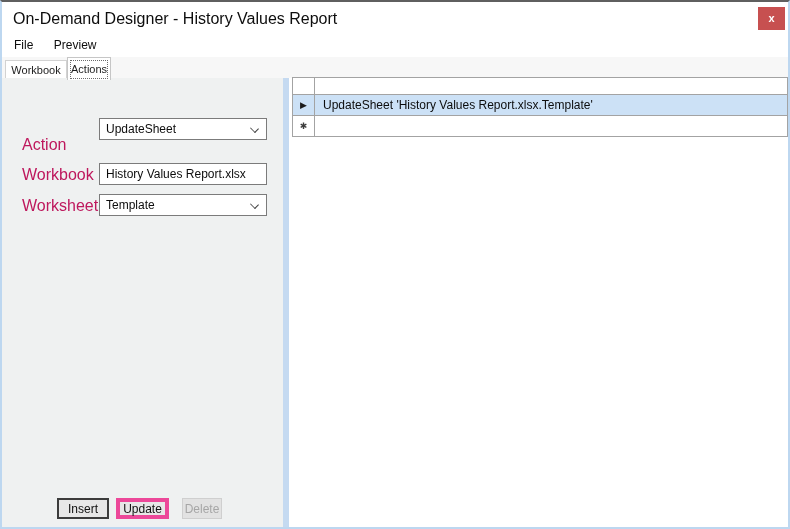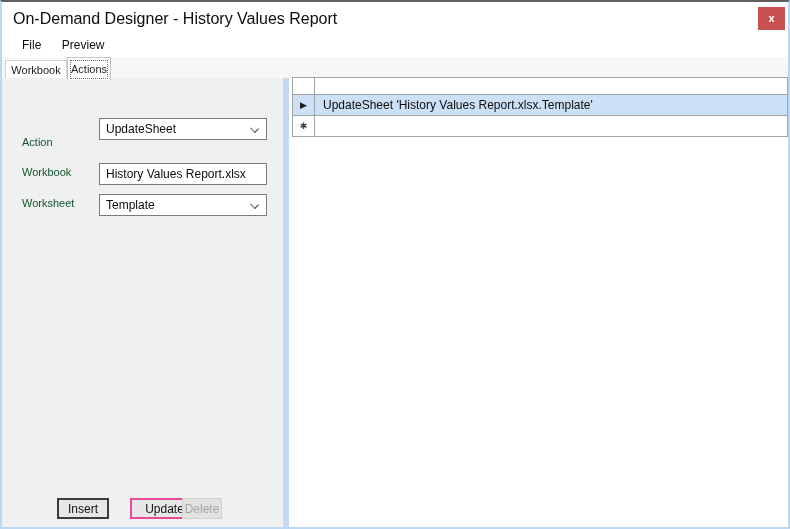--- a/index.html
+++ b/index.html
@@ -16,21 +16,21 @@
   .title-text {
     position:absolute; left:11px; top:8px; font-size:16px; color:#0d0d0d; white-space:nowrap;
   }
   .close-btn {
     position:absolute; right:3px; top:5px; width:27px; height:23px; background:#c75050;
     display:flex; align-items:center; justify-content:center; cursor:pointer;
   }
   .close-btn span { color:#ffffff; font-size:11px; font-weight:bold; line-height:1; }
 
   
-  .menubar { position:absolute; left:0; top:31px; width:786px; height:24px; background:#ffffff; padding-left:12px; }
+  .menubar { position:absolute; left:0; top:31px; width:786px; height:24px; background:#ffffff; padding-left:4px; }
   .menu-item {
     display:inline-block; padding:0 8px; line-height:24px; font-size:12px; color:#0d0d0d; cursor:default;
   }
 
   
   .tabstrip { position:absolute; left:0; top:55px; width:786px; height:23px; background:#f7f7f7; }
   .tab {
     position:absolute; text-align:center; font-size:11px; color:#1c1c1c; background:#ffffff;
     border:1px solid #d2d2d2; cursor:default;
   }
@@ -43,21 +43,21 @@
     position:absolute; left:2px; top:2px; right:2px; bottom:1px;
     border:1px dotted #6b6b6b; line-height:17px;
   }
 
   
   .left-panel { position:absolute; left:0; top:76px; width:281px; height:449px; background:#eff1f1; }
   .splitter   { position:absolute; left:281px; top:76px; width:6px; height:449px; background:#c5daf1; cursor:col-resize; }
   .right-panel{ position:absolute; left:287px; top:76px; width:499px; height:449px; background:#ffffff; }
 
   
-  .fld-label { position:absolute; font-size:11px; color:#14532d; }
+  .fld-label { position:absolute; font-size:16px; color:#be185d; }
   .lbl-action    { left:20px; top:134px; }
   .lbl-workbook  { left:20px; top:164px; }
   .lbl-worksheet { left:20px; top:195px; }
 
   .combo, .textbox {
     position:absolute; left:97px; width:168px; height:22px; background:#ffffff;
     border:1px solid #7b7b7b; font-size:12px; color:#0d0d0d;
   }
   .combo { cursor:default; }
   .combo .combo-value { position:absolute; left:6px; top:3px; white-space:nowrap; }
@@ -69,21 +69,21 @@
     border-right:1.4px solid #3f3f3f; border-bottom:1.4px solid #3f3f3f;
     transform:rotate(45deg) scaleY(.8);
   }
 
   
   .btn {
     position:absolute; top:496px; height:21px; font-size:12px; text-align:center;
     font-family:"Liberation Sans", sans-serif; background:#e7e7e7; color:#111; cursor:pointer;
   }
   .btn-insert { left:55px;  width:52px; border:2px solid #3c3c3c; }
-  .btn-update { left:128px; width:69px; border:2px solid #ec4899; }
+  .btn-update { left:114px; width:53px; border:4px solid #ec4899; }
   .btn-delete { left:180px; width:40px; border:1px solid #cfcfcf; background:#e2e2e2; color:#a6a6a6; cursor:default; }
 
   
   .grid {
     position:absolute; left:290px; top:75px; width:496px;
     border:1px solid #a3a3a3; background:#ffffff;
   }
   .grid-row { display:flex; border-top:1px solid #a3a3a3; height:21px; background:#ffffff; }
   .grid-row.header { border-top:none; height:16px; }
   .grid-row.selected { background:#cce1f6; }

